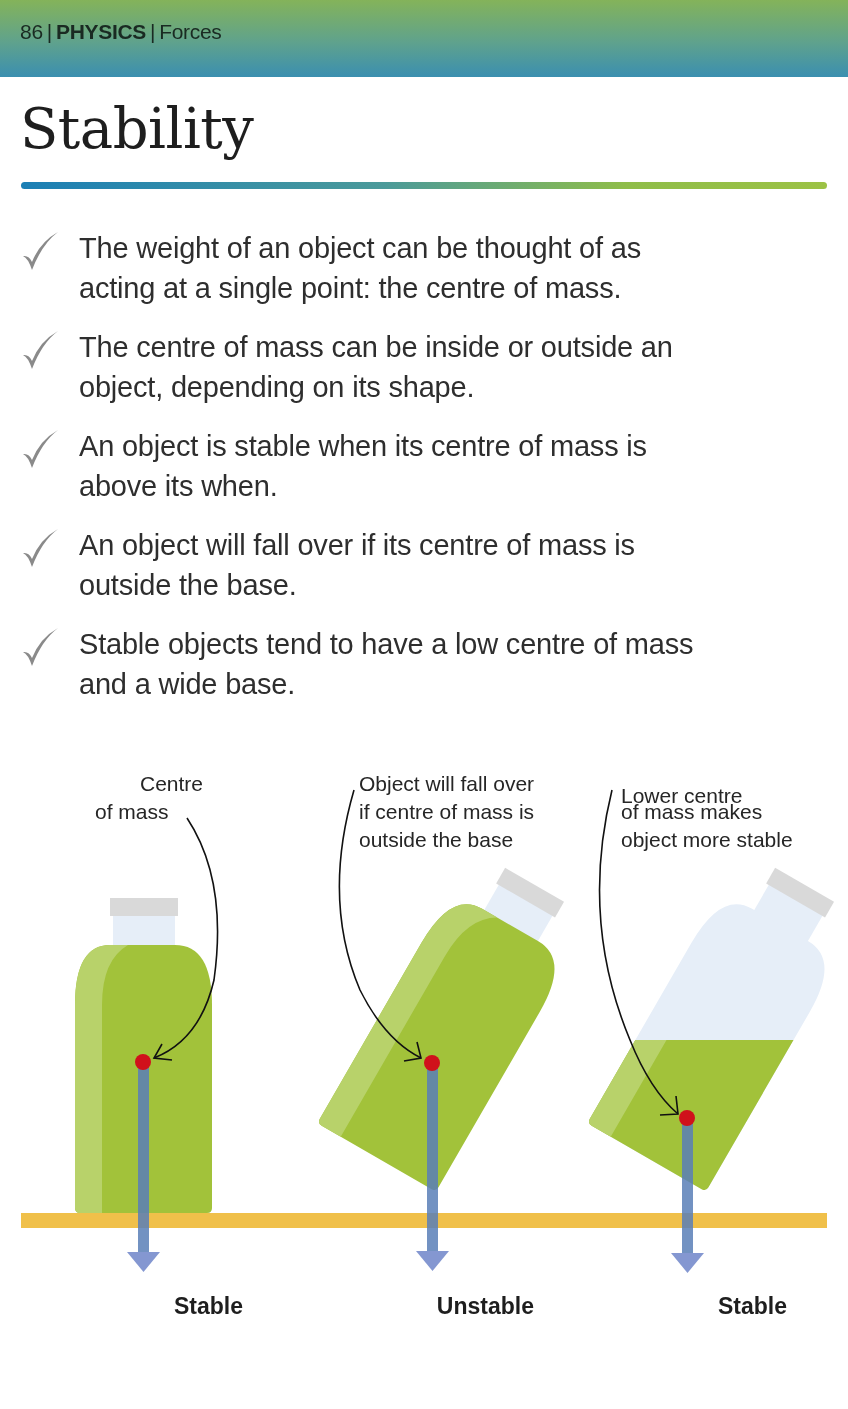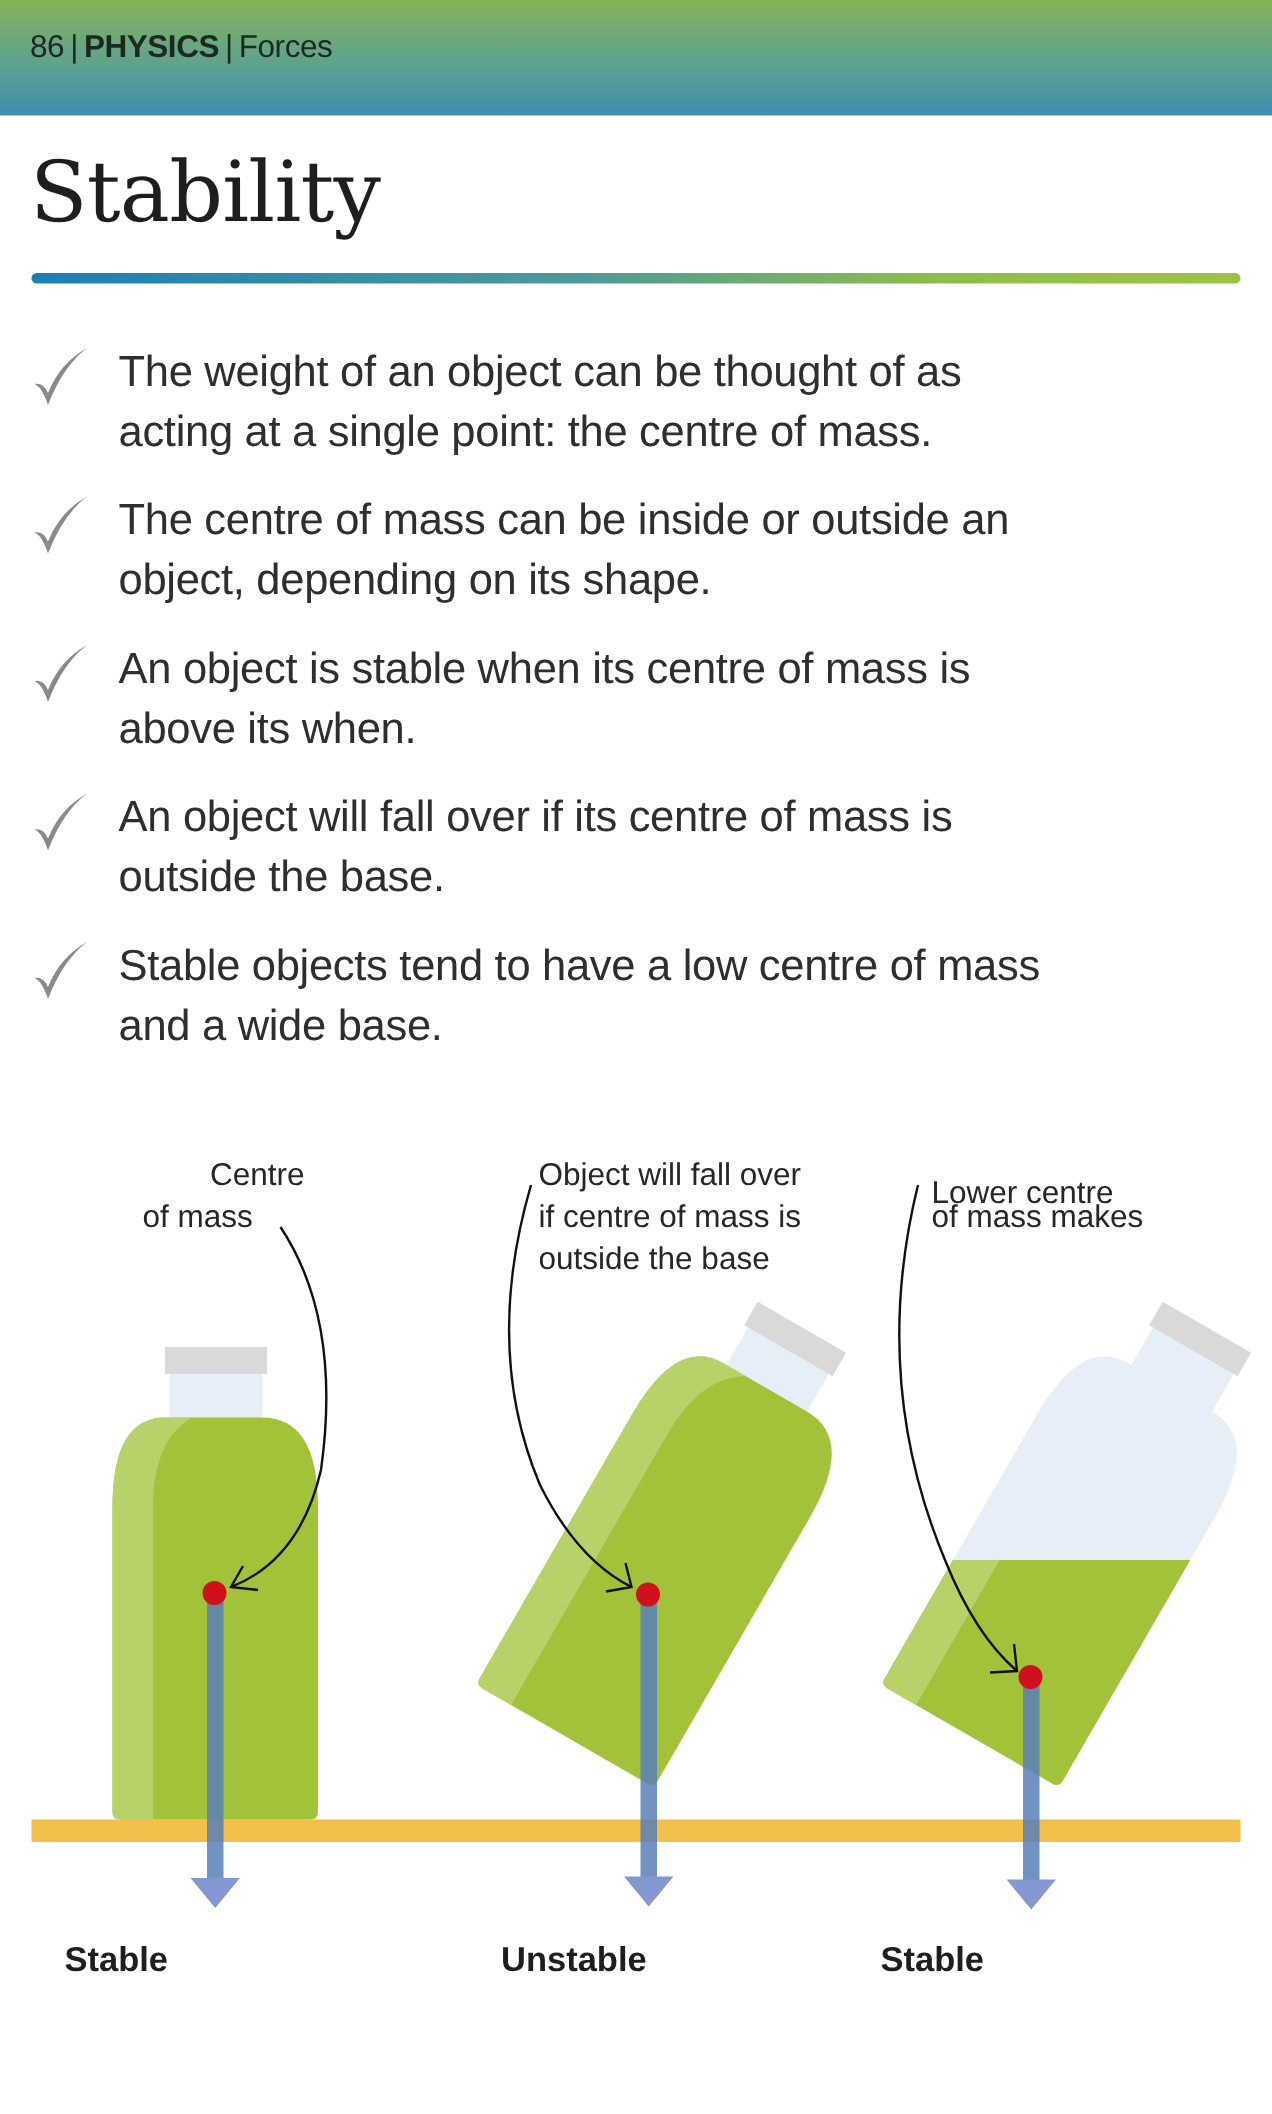--- a/index.html
+++ b/index.html
@@ -29,21 +29,21 @@
   .bullet { position: absolute; left: 0; width: 848px; }
   .check {
     position: absolute; left: 20px; top: 2px; width: 42px; height: 44px;
   }
   .bullet-text {
     position: absolute; left: 79px; width: 730px; font-size: 29px; line-height: 40px;
     color: #2e2e2e; letter-spacing: -0.2px;
   }
   .diagram { position: absolute; left: 0; top: 760px; width: 848px; height: 649px; }
   .lbl { position: absolute; font-size: 21px; line-height: 28px; color: #262626; white-space: nowrap; }
-  .state { position: absolute; font-size: 23px; font-weight: bold; color: #1e1e1e; text-align: left; width: 200px; }
+  .state { position: absolute; font-size: 23px; font-weight: bold; color: #1e1e1e; text-align: right; width: 200px; }
 </style>
 </head>
 <body>
 
 <div class="header">
   <div class="header-text">
     <span>86</span><span class="sep">|</span><span class="bold">PHYSICS</span><span class="sep">|</span><span>Forces</span>
   </div>
 </div>
 
@@ -155,17 +155,18 @@
 
   <div class="lbl" style="left:105px;top:10px;margin-left:35px;">Centre</div>
   <div class="lbl" style="left:95px;top:38px;">of mass</div>
 
   <div class="lbl" style="left:359px;top:38px;">if centre of mass is</div>
   <div class="lbl" style="left:359px;top:10px;">Object will fall over</div>
   <div class="lbl" style="left:359px;top:66px;">outside the base</div>
 
   <div class="lbl" style="left:621px;top:22px;">Lower centre</div>
   <div class="lbl" style="left:621px;top:38px;">of mass makes</div>
+  <div class="lbl" style="left:621px;top:66px;">object more stable</div>
 
   <div class="state" style="left:43px;top:533px;">Stable</div>
   <div class="state" style="left:334px;top:533px;">Unstable</div>
   <div class="state" style="left:587px;top:533px;">Stable</div>
 </div>
 
 </body></html>

